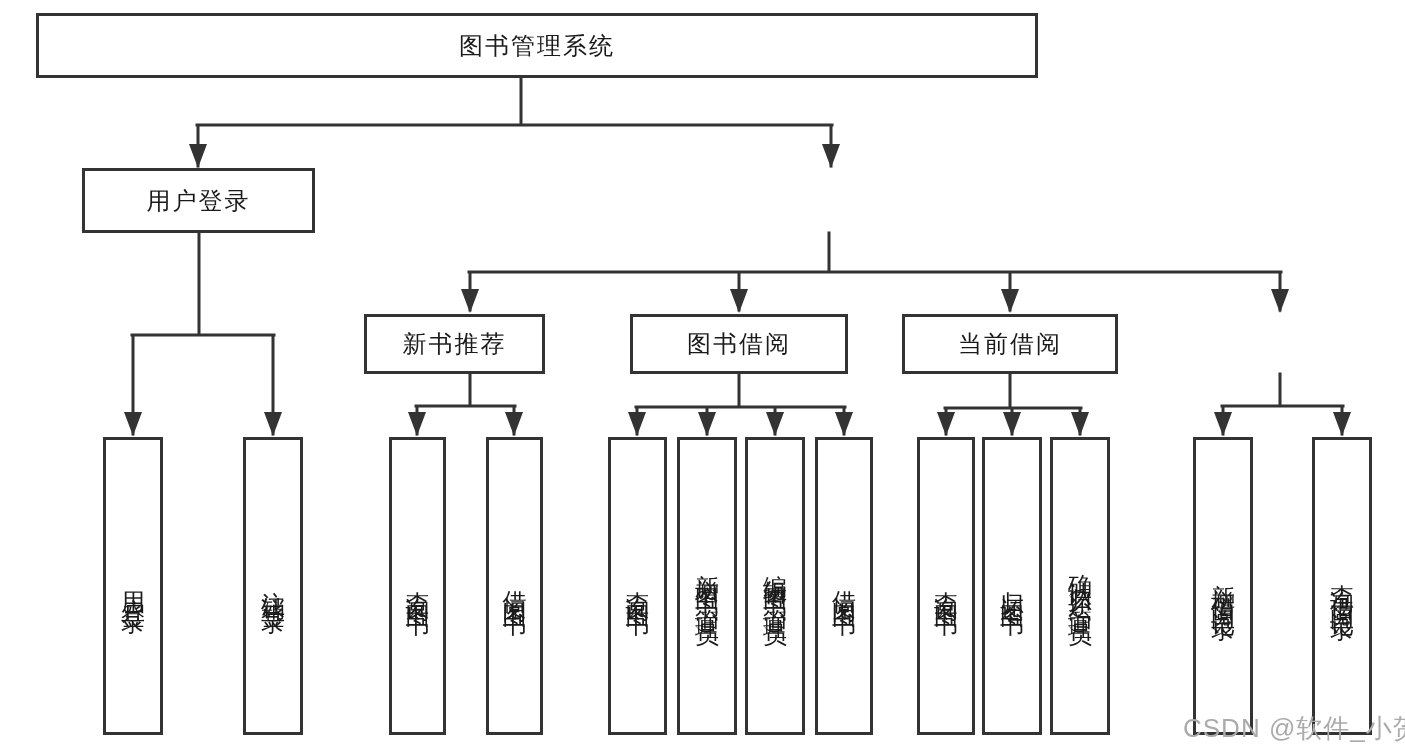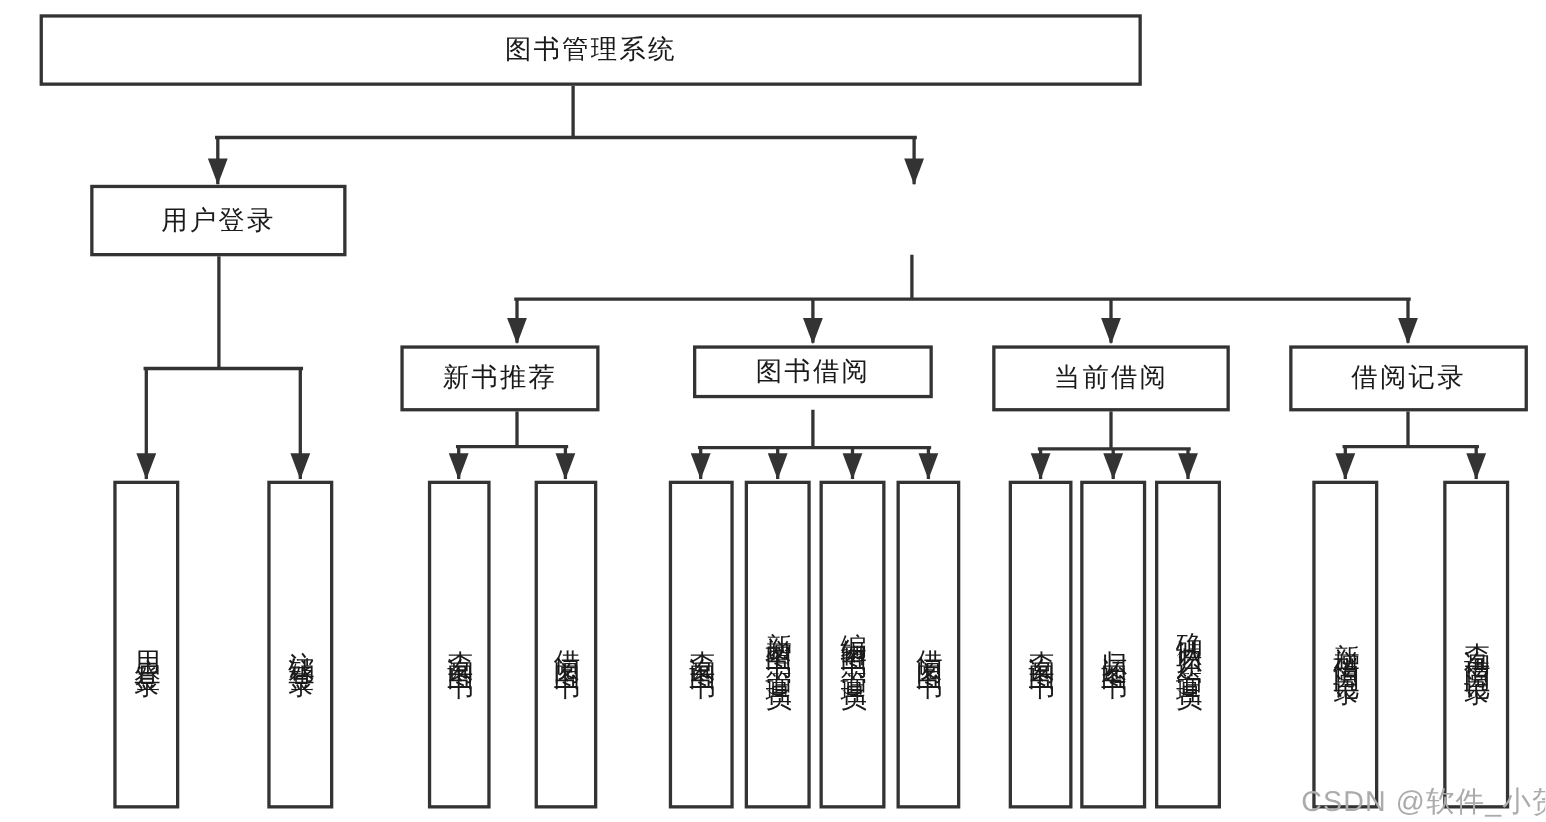--- a/index.html
+++ b/index.html
@@ -78,28 +78,25 @@
     <span>图书管理系统</span>
   </div>
 
   <div class="node" style="left:82px;top:168px;width:233px;height:65px;">
     <span>用户登录</span>
   </div>
 
   <div class="node" style="left:364px;top:314px;width:181px;height:60px;">
     <span>新书推荐</span>
   </div>
-  <div class="node" style="left:630px;top:314px;width:218px;height:48px;">
+  <div class="node" style="left:630px;top:314px;width:218px;height:60px;">
     <span>图书借阅</span>
   </div>
   <div class="node" style="left:902px;top:314px;width:216px;height:60px;">
     <span>当前借阅</span>
-  </div>
-  <div class="node" style="left:1172px;top:314px;width:217px;height:60px;">
-    <span>借阅记录</span>
   </div>
 
   <div class="node leaf" style="left:103px;top:437px;width:60px;height:298px;">
     <span>用户登录</span>
   </div>
   <div class="node leaf" style="left:243px;top:437px;width:60px;height:298px;">
     <span>注销登录</span>
   </div>
 
   <div class="node leaf" style="left:389px;top:437px;width:57px;height:298px;">

